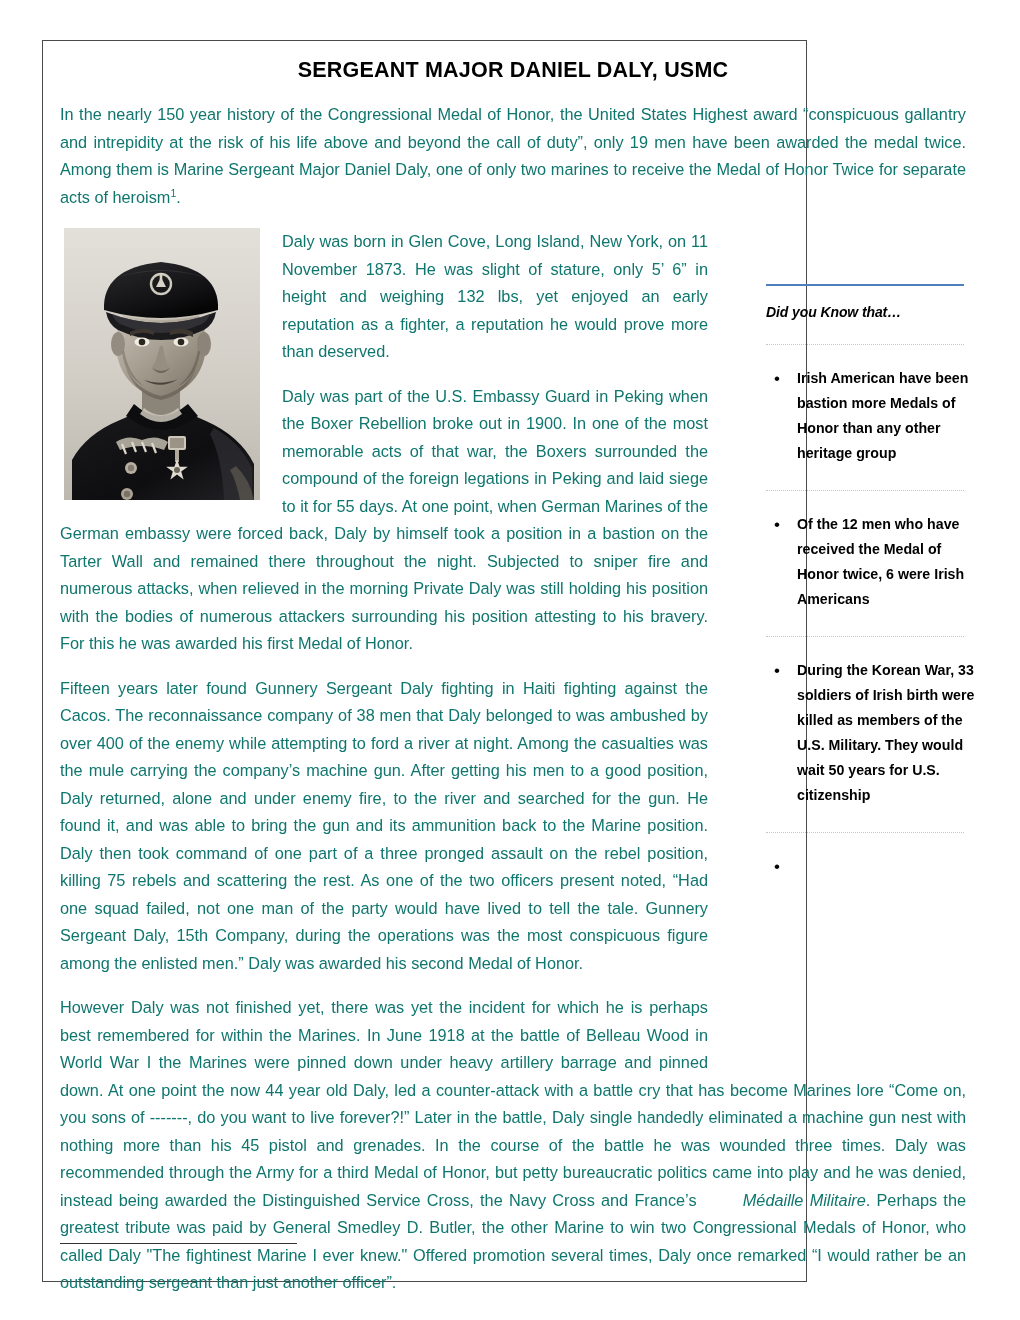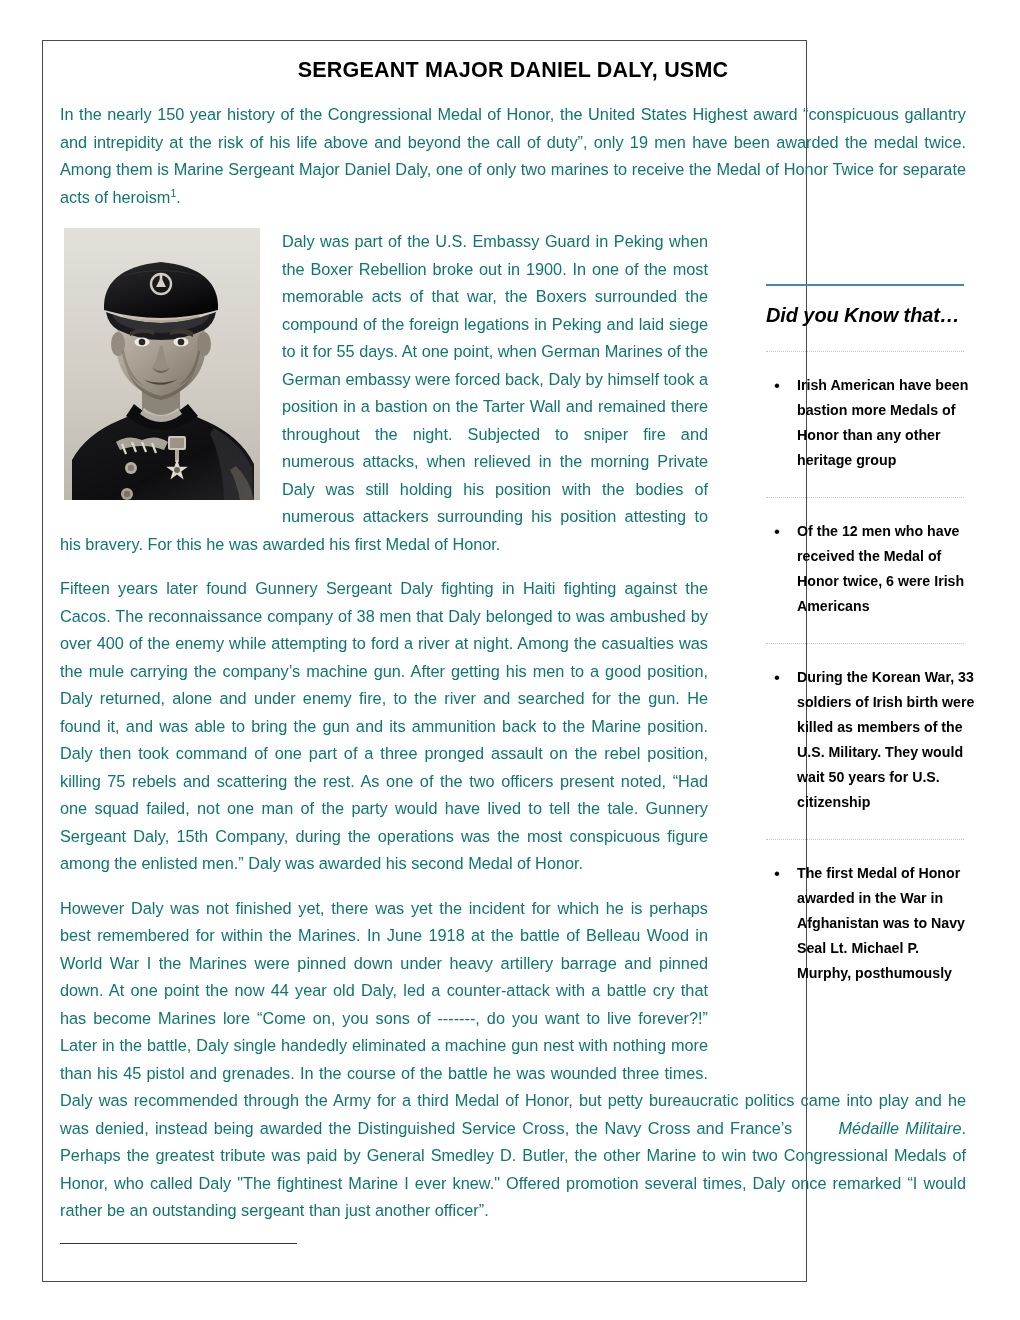--- a/index.html
+++ b/index.html
@@ -113,21 +113,21 @@
     width: 198px;
     height: 0;
     border-top: 2.5px solid #4d81bb;
     margin: 0 0 18px 0;
   }
 
   .sb-heading {
     font-family: "Liberation Sans", sans-serif;
     font-weight: bold;
     font-style: italic;
-    font-size: 20px;
+    font-size: 14px;
     color: #000;
     margin: 8px 0 24px 0;
     letter-spacing: -0.1px;
   }
 
   .sb-dotted {
     width: 198px;
     height: 0;
     border-top: 1.5px dotted #b9c8dc;
     margin: 0 0 21px 0;
@@ -292,20 +292,21 @@
               <circle cx="67" cy="240" r="3.2" fill="#837c6f"></circle>
               <circle cx="63" cy="266" r="6" fill="#aaa395"></circle>
               <circle cx="63" cy="266" r="3.2" fill="#787164"></circle>
             </g>
           </svg>
         </div>
       </div>
 
       <div class="sidebar-spacer"></div>
 
+      <p class="para"> Daly was born in Glen Cove, Long Island, New York, on 11 November 1873.   He was slight of stature, only 5’ 6” in height and weighing 132 lbs, yet enjoyed an early reputation as a fighter, a reputation he would prove more than deserved.</p>
 
       <p class="para">Daly was part of the U.S. Embassy Guard in Peking when the Boxer Rebellion broke out in 1900.  In one of the most memorable acts of that war, the Boxers surrounded the compound of the foreign legations in Peking and laid siege to it for 55 days.  At one point, when German Marines of the German embassy were forced back, Daly by himself took a position in a bastion on the Tarter Wall and remained there throughout the night.  Subjected to sniper fire and numerous attacks, when relieved in the morning Private Daly was still holding his position with the bodies of numerous attackers surrounding his position attesting to his bravery.  For this he was awarded his first Medal of Honor.</p>
 
       <p class="para">Fifteen years later found Gunnery Sergeant Daly fighting in Haiti fighting against the Cacos.  The reconnaissance company of 38 men that Daly belonged to was ambushed by over 400 of the enemy while attempting to ford a river at night.  Among the casualties was the mule carrying the company’s machine gun.  After getting his men to a good position, Daly returned, alone and under enemy fire, to the river and searched for the gun.  He found it, and was able to bring the gun and its ammunition back to the Marine position.  Daly then took command of one part of a three pronged assault on the rebel position, killing 75 rebels and scattering the rest.   As one of the two officers present noted, “Had one squad failed, not one man of the party would have lived to tell the tale.  Gunnery Sergeant Daly, 15th Company, during the operations was the most conspicuous figure among the enlisted men.”  Daly was awarded his second Medal of Honor.</p>
 
       <p class="para last"><span>However Daly was not finished yet, there was yet the incident  for which he is perhaps best remembered for within the Marines.   In June 1918 at the battle of Belleau Wood in World War I the Marines were pinned down under heavy artillery barrage and pinned down.  At one point the now 44 year old Daly, led a counter-attack with a battle cry that has become Marines lore “Come on, you sons of -------, do you want to live forever?!” Later in the battle, Daly single handedly eliminated a machine gun nest with nothing more than his 45 pistol and grenades.  In the course of the battle he was wounded three times.  Daly was recommended through the Army for a third Medal of Honor, but petty bureaucratic politics came into play and he was denied, instead being awarded the Distinguished Service Cross, the Navy Cross and France’s </span><span class="ital">Médaille Militaire</span><span>.  Perhaps the greatest tribute was paid by General Smedley D. Butler, the other Marine to win two Congressional Medals of Honor, who called Daly "The fightinest Marine I ever knew." Offered promotion several times, Daly once remarked “I would rather be an outstanding sergeant than just another officer”.</span></p>
     </div>
 
     <div class="sidebar">
       <div class="sb-rule-top"></div>
@@ -325,21 +326,20 @@
 
       <div class="sb-dotted"></div>
       <div class="sb-item">
         <div class="sb-bullet">•</div>
         <div class="sb-text">During the Korean War, 33 soldiers of Irish birth were killed as members of the U.S. Military.  They would wait 50 years for  U.S. citizenship</div>
       </div>
 
       <div class="sb-dotted"></div>
       <div class="sb-item">
         <div class="sb-bullet">•</div>
-        <div class="sb-text">The first Medal of Honor awarded in the War in Afghanistan was to Navy Seal Lt. Michael P. Murphy, posthumously</div>
       </div>
     </div>
 
     <div class="footnote-area">
       <div class="footnote-rule"></div>
     </div>
 
   </div>
 </div>
 

